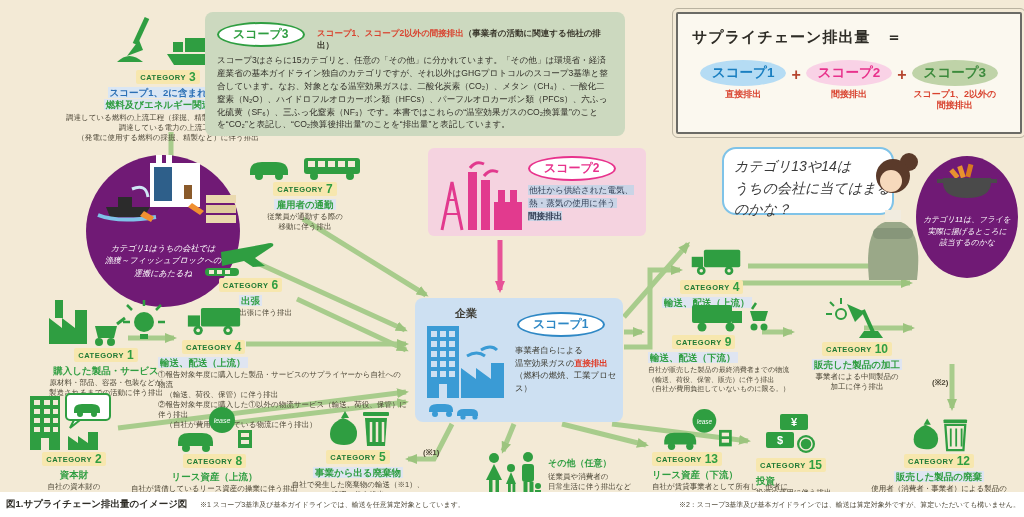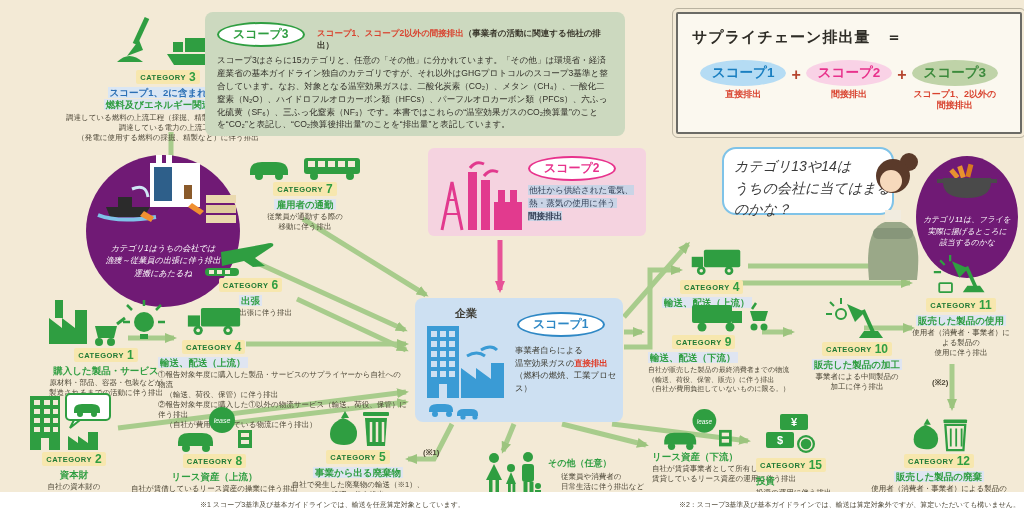--- a/index.html
+++ b/index.html
@@ -53,21 +53,21 @@
   #boatcirc .txt{position:absolute;left:8px;top:88px;width:138px;font-size:8.2px;line-height:1.5;font-style:italic;}
   #frycirc{left:916px;top:156px;width:102px;height:122px;}
   #frycirc .txt{position:absolute;left:4px;top:58px;width:94px;font-size:7.8px;line-height:1.5;font-style:italic;}
   
   #wbubble{position:absolute;left:722px;top:147px;width:168px;height:64px;background:#fff;border:2px solid #7fc3e8;border-radius:14px;z-index:2;}
   #wbubble .txt{position:absolute;left:10px;top:7px;text-align:left;font-size:14px;line-height:1.55;color:#3a3a3a;font-style:italic;}
   #wbubble .tail{position:absolute;right:-9px;top:30px;width:0;height:0;border-top:6px solid transparent;border-bottom:6px solid transparent;border-left:10px solid #7fc3e8;}
   .mark{position:absolute;z-index:3;font-size:8px;font-weight:bold;color:#4c4636;}
   
   #othernode .ot{color:#2f9e41;font-weight:bold;font-size:9px;text-align:left;}
-  #othernode .cdesc{text-align:left;margin-left:13px;}
+  #othernode .cdesc{text-align:left;}
   
   #footer{position:absolute;left:0;top:492px;width:1024px;height:25px;background:#ffffff;z-index:2;}
   #footer .cap{position:absolute;left:6px;top:6px;font-size:9.5px;font-weight:bold;color:#2e2c26;}
   #footer .fn1{position:absolute;left:200px;top:8px;font-size:7px;color:#4c4636;}
   #footer .fn2{position:absolute;right:4px;top:8px;font-size:7px;color:#4c4636;}
   .icon{line-height:0;}
   svg{overflow:visible;}
 </style>
 </head>
 <body>
@@ -169,21 +169,21 @@
       <rect x="30" y="42" width="14" height="10" fill="#2b2b2b"></rect>
       <path d="M44,34 q14,-6 16,8" stroke="#cfe6f5" stroke-width="3" fill="none"></path>
       <path d="M10,60 q20,8 58,2" stroke="#7fc3e8" stroke-width="4" fill="none"></path>
       <rect x="118" y="40" width="30" height="8" fill="#ead9ae"></rect>
         <rect x="118" y="50" width="30" height="8" fill="#e0cc9c"></rect>
         <rect x="118" y="60" width="30" height="8" fill="#ead9ae"></rect>
       <path d="M104,48 l12,8 -4,4 -12,-8 z" fill="#f09030"></path>
       <path d="M56,56 l10,6 -3,5 -11,-6 z" fill="#f09030"></path>
     </svg>
     <div class="txt pre">カテゴリ1はうちの会社では
-漁獲～従業員の出張に伴う排出
+漁獲～フィッシュブロックへの
 運搬にあたるね</div>
   </div>
 
   <div class="node" style="left:230px;top:152px;width:150px;">
     <div class="icon">
       <svg width="118" height="28" viewBox="0 0 118 28" fill="#2f9e41">
         <path d="M4,20 q0,-10 12,-10 h14 q12,0 12,10 v3 h-38 z"></path>
         <circle cx="13" cy="24" r="4"></circle>
           <circle cx="33" cy="24" r="4"></circle>
         <rect x="58" y="6" width="56" height="16" rx="3"></rect>
@@ -503,38 +503,20 @@
       </svg>
     </div>
     <div class="catlabel">
       <span class="catword">CATEGORY</span><span class="catnum">10</span>
     </div>
     <div class="ctitle"><span class="in hl">販売した製品の加工</span></div>
     <div class="cdesc">事業者による中間製品の
 加工に伴う排出</div>
   </div>
 
-  <div class="node" style="left:902px;top:252px;width:118px;">
-    <div class="icon">
-      <svg width="58" height="44" viewBox="0 0 64 44" fill="#2f9e41">
-        <path d="M34,42 h24 l-5,-7 h-14 z"></path>
-        <path d="M48,36 L38,14" stroke="#2f9e41" stroke-width="4" fill="none"></path>
-        <path d="M40,16 l-18,-8 l8,18 z"></path>
-        <path d="M14,12 l-5,-5 M20,8 v-7 M10,20 h-8" stroke="#2f9e41" stroke-width="2.5"></path>
-        <rect x="8" y="32" width="14" height="10" rx="1" fill="none" stroke="#2f9e41" stroke-width="2"></rect>
-      </svg>
-    </div>
-    <div class="catlabel">
-      <span class="catword">CATEGORY</span><span class="catnum">11</span>
-    </div>
-    <div class="ctitle"><span class="in hl">販売した製品の使用</span></div>
-    <div class="cdesc">使用者（消費者・事業者）に
-よる製品の
-使用に伴う排出</div>
-  </div>
 
   <div class="mark" style="left:932px;top:376px;">(※2)</div>
 
   <div class="node" style="left:855px;top:414px;width:168px;">
     <div class="icon">
       <svg width="58" height="38" viewBox="0 0 62 42" fill="#2f9e41">
         <path d="M14,12 l4,-7 4,7 z"></path>
         <path d="M16,12 q-13,5 -13,16 q0,11 14,11 q13,0 13,-12 q0,-10 -14,-15 z"></path>
         <rect x="36" y="6" width="26" height="4" rx="1"></rect>
         <path d="M38,12 h22 l-2,28 h-18 z" fill="none" stroke="#2f9e41" stroke-width="2.5"></path>
@@ -555,20 +537,21 @@
         <circle cx="46" cy="14" r="13"></circle>
         <text x="46" y="17" text-anchor="middle" font-size="7" font-style="italic" fill="#ffffff">lease</text>
         <path d="M2,36 q0,-9 11,-9 h13 q11,0 11,9 v4 h-35 z"></path>
         <circle cx="10" cy="42" r="4"></circle>
           <circle cx="30" cy="42" r="4"></circle>
         <rect x="62" y="24" width="14" height="18"></rect>
         <rect x="65" y="27" width="8" height="4" fill="#f3ead6"></rect>
           <rect x="65" y="34" width="8" height="4" fill="#f3ead6"></rect>
       </svg>
     </div>
+    <div><span class="catlabel"><span class="catword">CATEGORY</span><span class="catnum">13</span></span></div>
     <div class="ctitle">リース資産（下流）</div>
     <div class="cdesc">自社が賃貸事業者として所有し、他者に
 賃貸しているリース資産の運用に伴う排出</div>
   </div>
 
   <div class="node leftalign" style="left:756px;top:412px;width:110px;">
     <div class="icon" style="margin-left:8px;">
       <svg width="54" height="44" viewBox="0 0 54 44" fill="#2f9e41">
         <rect x="16" y="2" width="28" height="16" rx="2"></rect>
         <text x="30" y="14" text-anchor="middle" font-size="11" font-weight="bold" fill="#ffffff">¥</text>
@@ -577,17 +560,18 @@
         <circle cx="42" cy="32" r="9"></circle>
         <circle cx="42" cy="32" r="6" fill="none" stroke="#f3ead6" stroke-width="1.5"></circle>
       </svg>
     </div>
     <div><span class="catlabel"><span class="catword">CATEGORY</span><span class="catnum">15</span></span></div>
     <div class="ctitle">投資</div>
     <div class="cdesc">投資の運用に伴う排出</div>
   </div>
 
   <div id="footer">
+    <div class="cap">図1.サプライチェーン排出量のイメージ図</div>
     <div class="fn1">※1 スコープ3基準及び基本ガイドラインでは、輸送を任意算定対象としています。</div>
     <div class="fn2">※2：スコープ3基準及び基本ガイドラインでは、輸送は算定対象外ですが、算定いただいても構いません。</div>
   </div>
 
 </div>
 
 </body></html>

